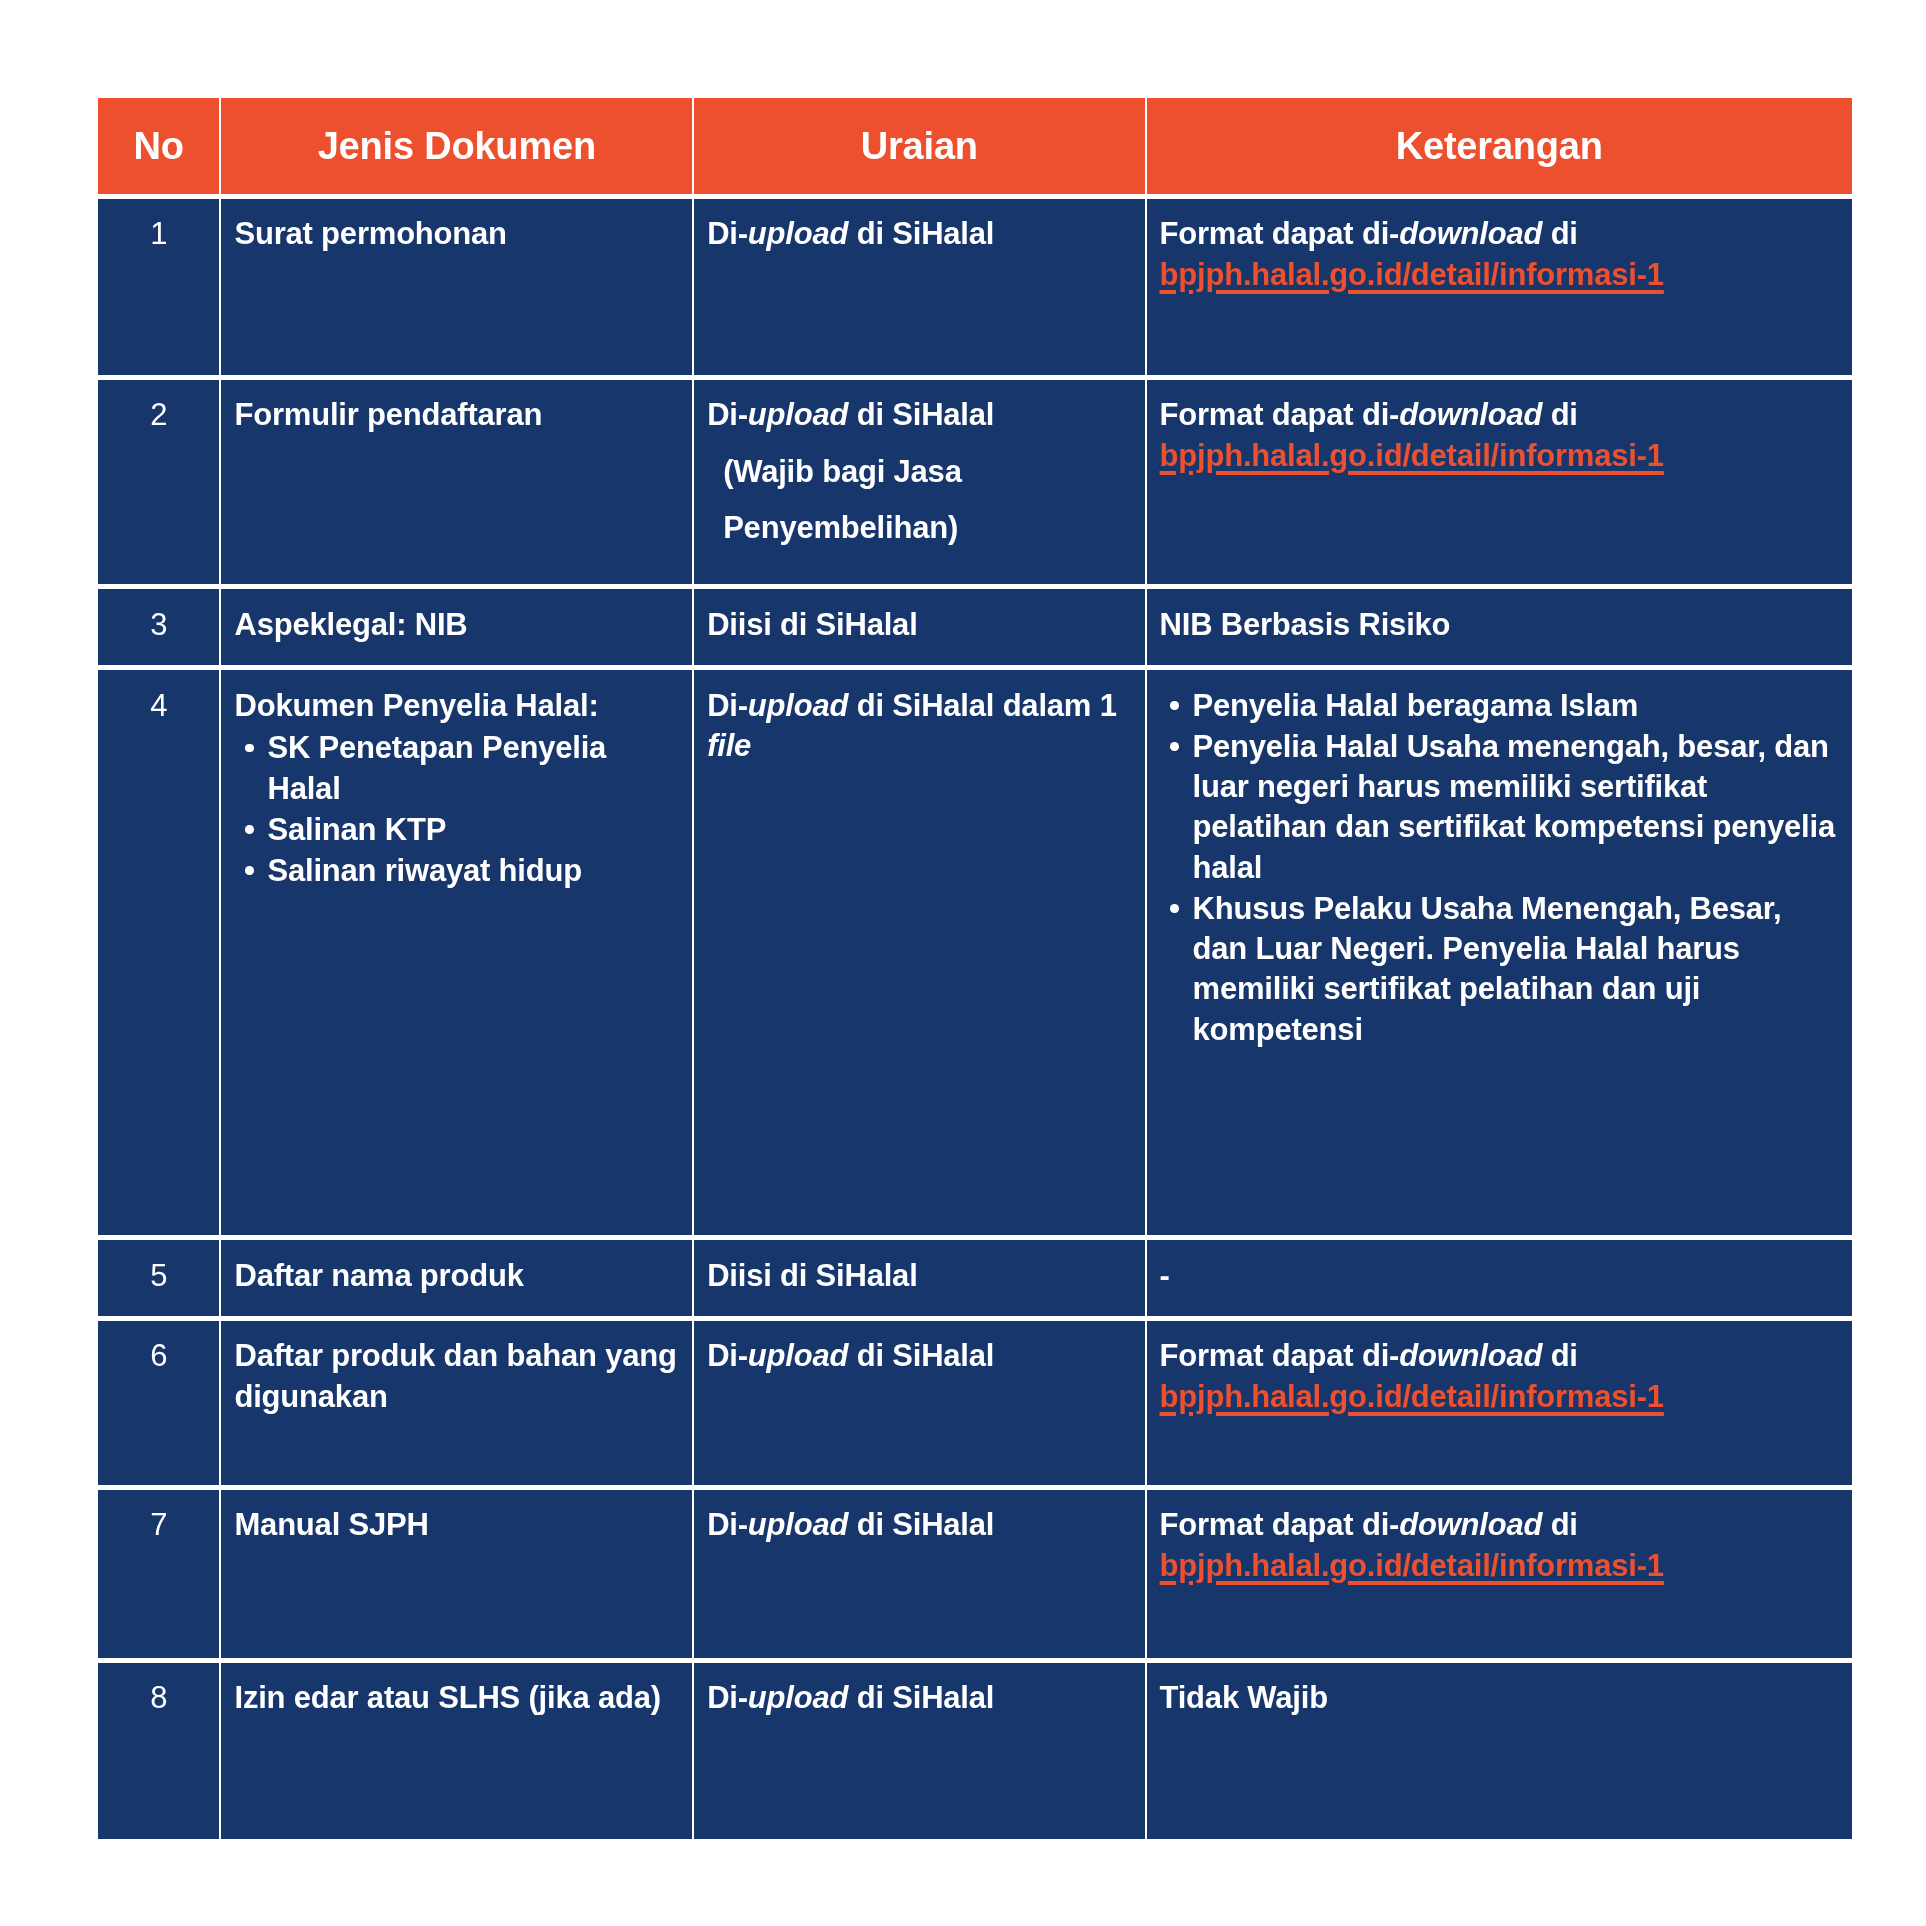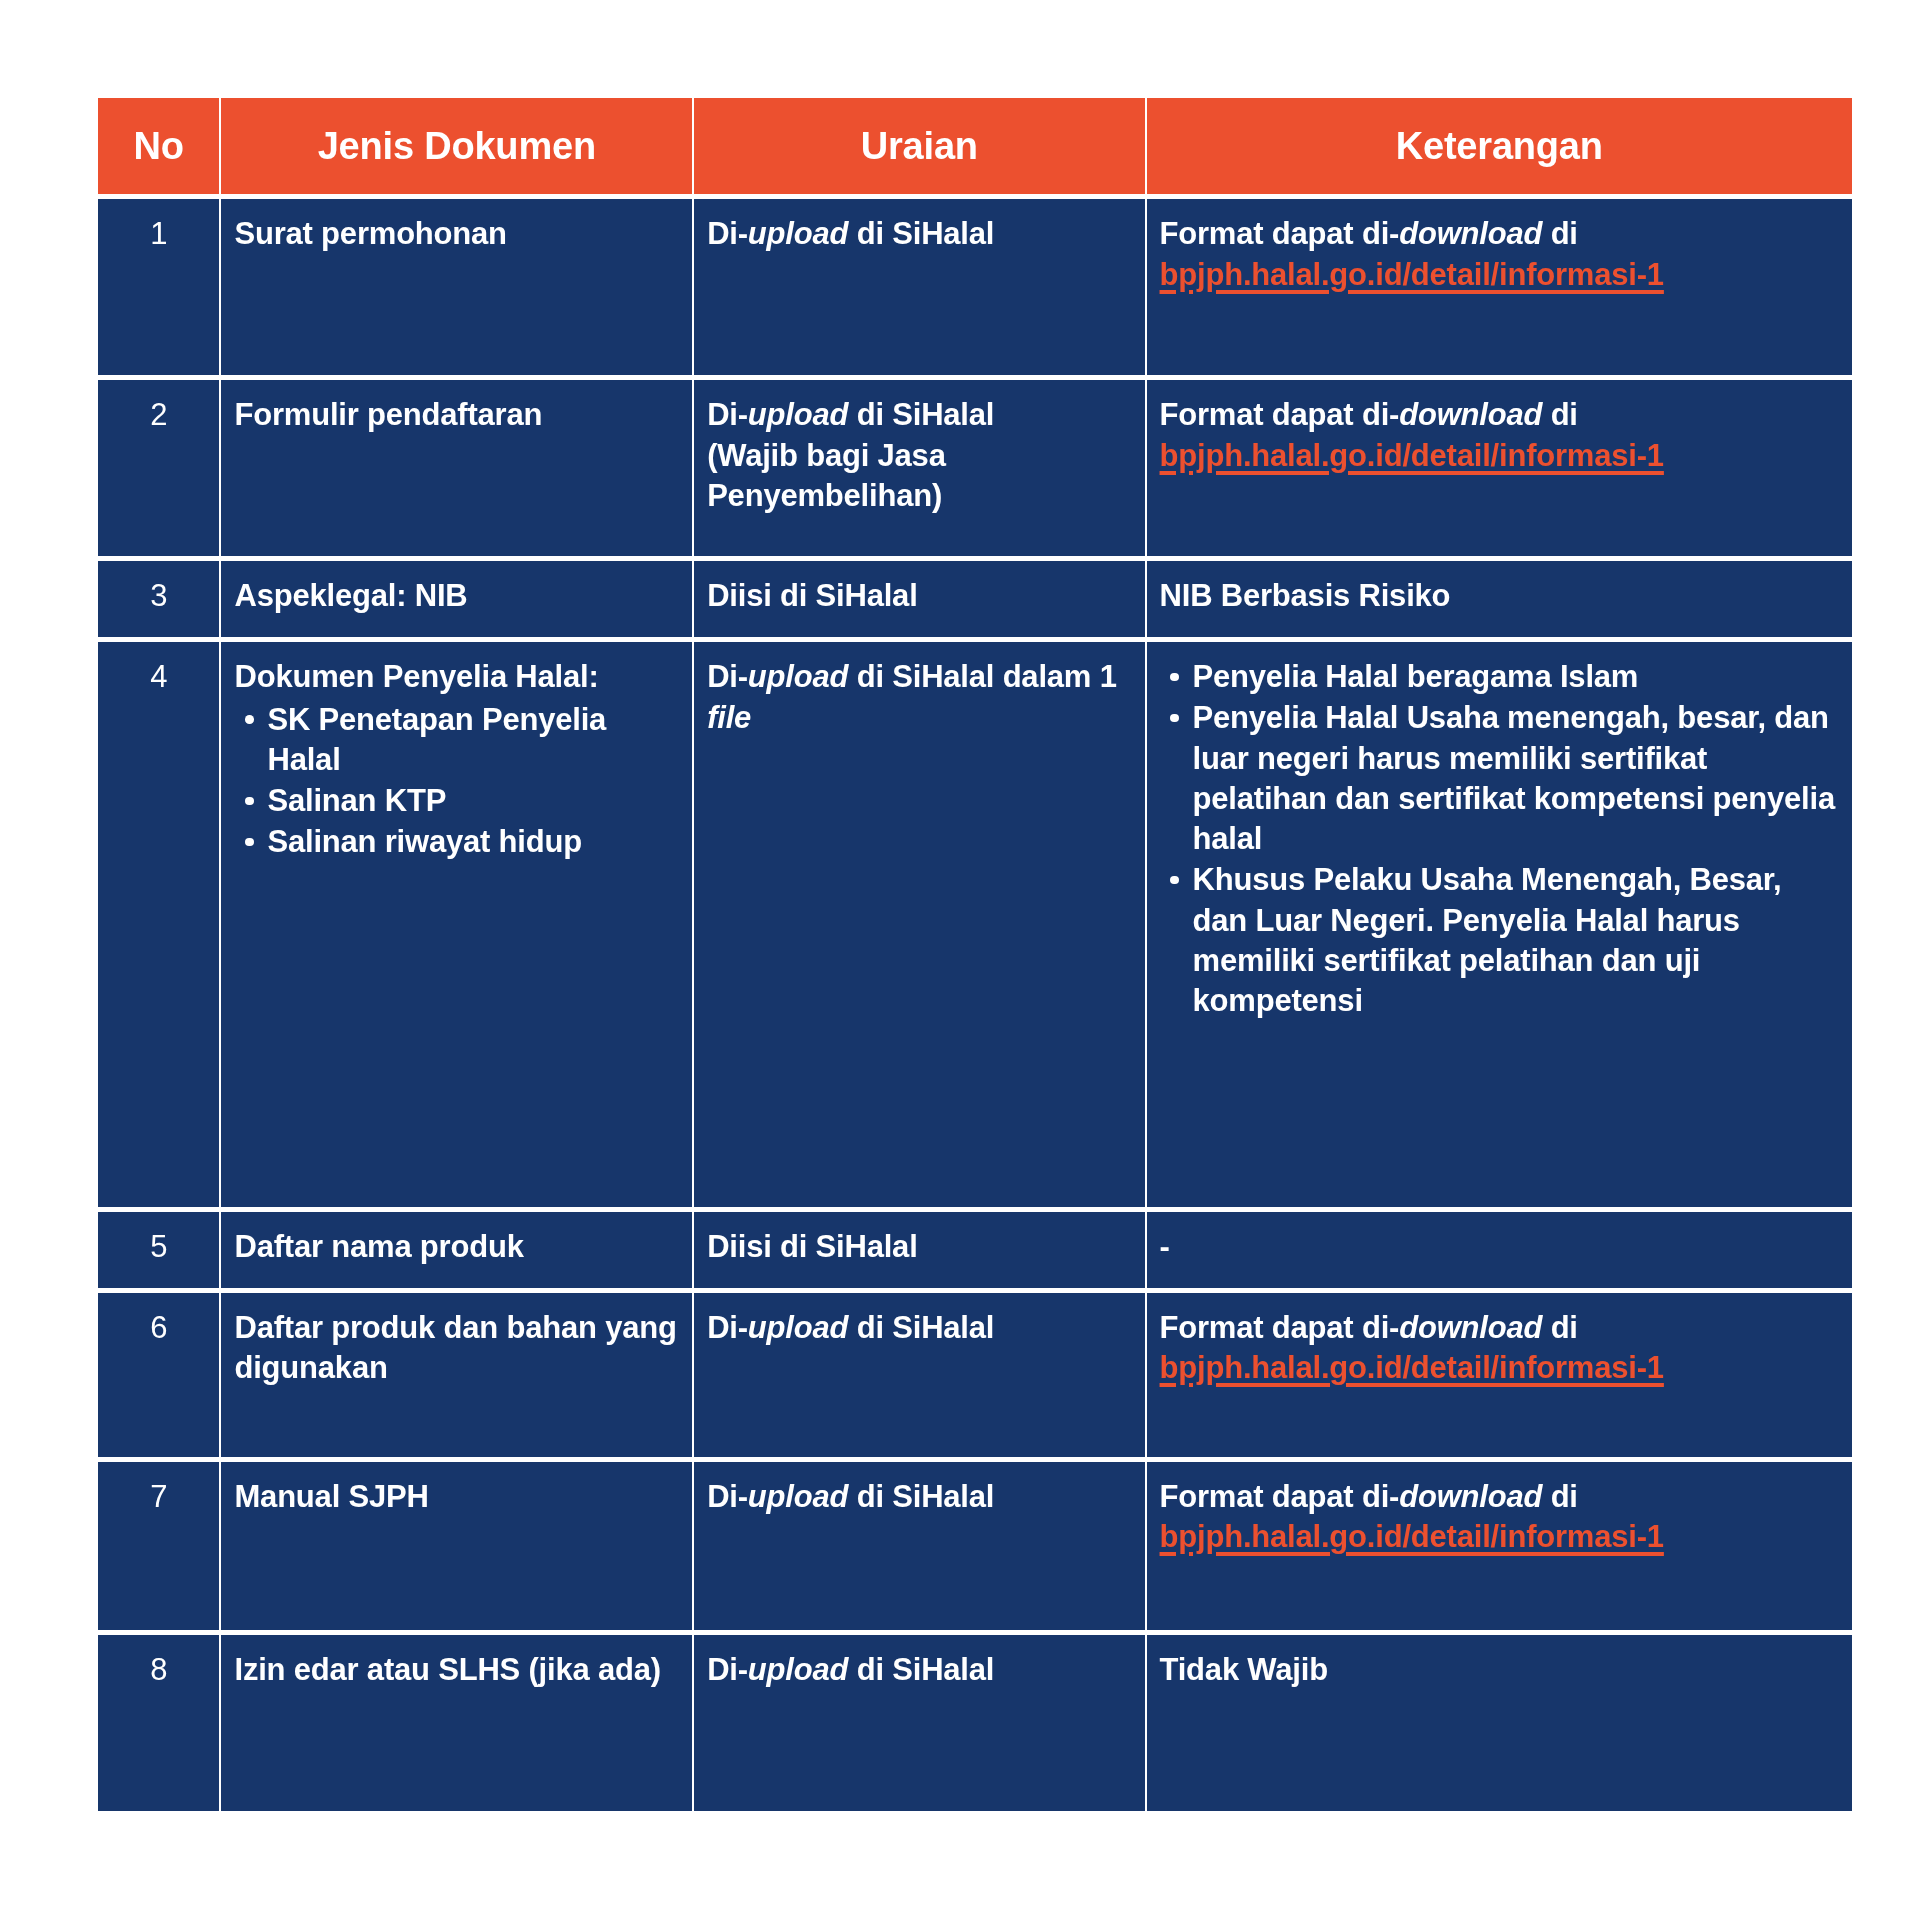--- a/index.html
+++ b/index.html
@@ -116,21 +116,21 @@
     content: "";
     position: absolute;
     left: -22.3px;
     top: 15.4px;
     width: 8.5px;
     height: 8.5px;
     border-radius: 50%;
     background: #ffffff;
   }
   .lead-text { margin: 0 0 2.3px 0; }
-  .plain-line { margin: 0; }
+  .plain-line { margin: 16px; }
 </style>
 </head>
 <body>
 
 <div class="page">
   <table class="doc-table">
     <colgroup>
       <col class="c-no">
         <col class="c-jns">
         <col class="c-ura">

